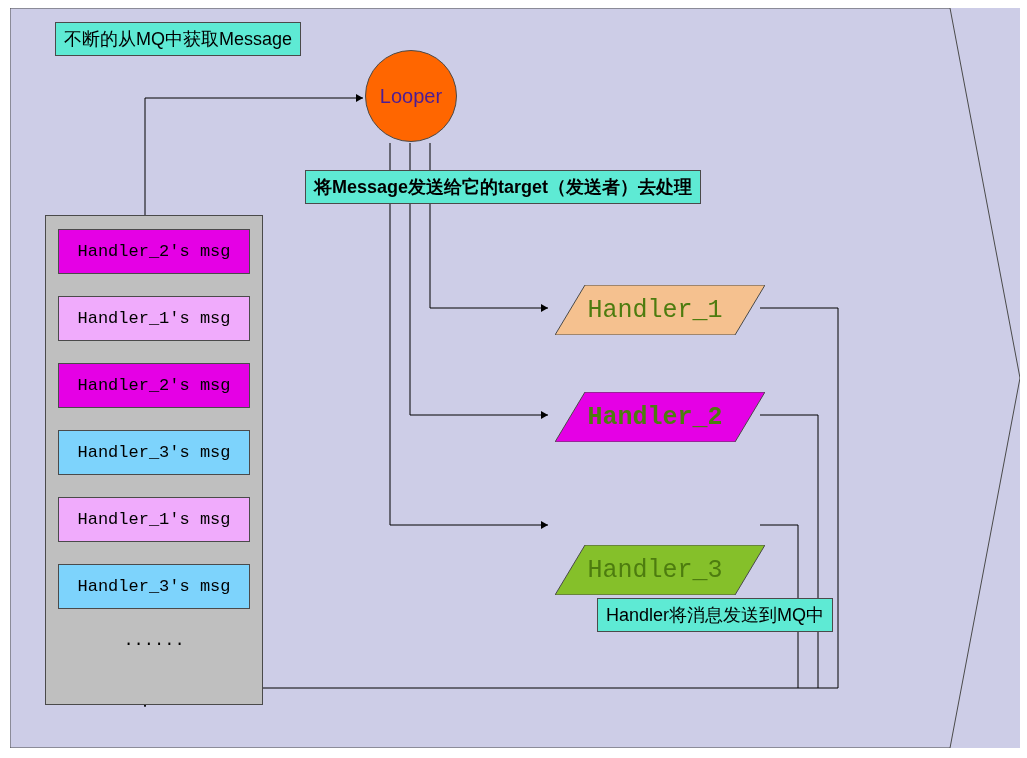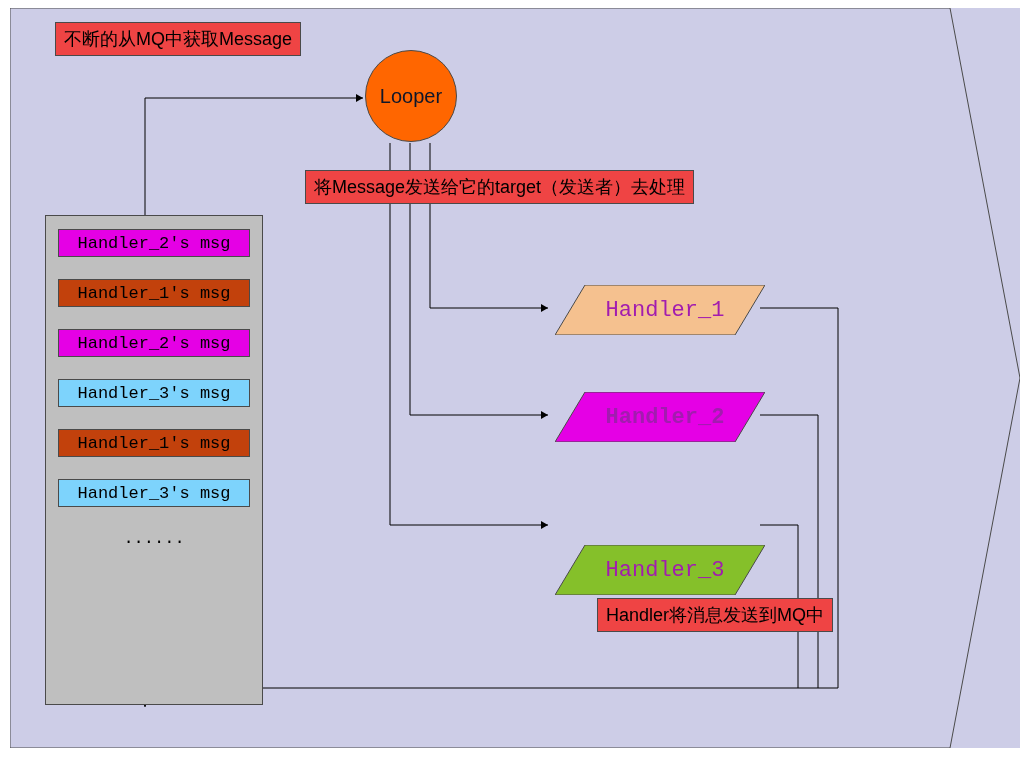--- a/index.html
+++ b/index.html
@@ -21,89 +21,89 @@
     .arrow-box {
       position: absolute;
       left: 10px;
       top: 8px;
       width: 1010px;
       height: 740px;
       pointer-events: none;
     }
     .label-box {
       position: absolute;
-      background: #ef4444;
+      background: #5eead4;
       border: 1px solid #4a4a4a;
       padding: 4px 8px;
       font-size: 18px;
       color: #000;
     }
     .looper {
       position: absolute;
       left: 365px;
       top: 50px;
       width: 92px;
       height: 92px;
       border-radius: 50%;
       background: #FF6600;
       border: 1px solid #4a4a4a;
       display: flex;
       align-items: center;
       justify-content: center;
       font-size: 20px;
-      color: #0f172a;
+      color: #4c1d95;
     }
     .queue-box {
       position: absolute;
       left: 45px;
       top: 215px;
       width: 218px;
       height: 490px;
       background: #BFBFBF;
       border: 1px solid #4a4a4a;
       padding: 13px 12px;
     }
     .msg-item {
       width: 192px;
-      height: 28px;
+      height: 45px;
       border: 1px solid #4a4a4a;
       display: flex;
       align-items: center;
       justify-content: center;
       font-family: "Courier New", monospace;
       font-size: 17px;
       color: #000;
       margin-bottom: 22px;
     }
     .msg-magenta { background: #E500E5; }
-    .msg-peach { background: #c2410c; }
+    .msg-peach { background: #f0abfc; }
     .msg-orange { background: #7dd3fc; }
     .ellipsis {
       width: 192px;
       text-align: center;
       font-family: "Courier New", monospace;
       font-size: 17px;
       color: #000;
       margin-top: 5px;
     }
     .handler {
       position: absolute;
       width: 200px;
       height: 50px;
     }
     .handler svg { position: absolute; left: 0; top: 0; }
     .handler-label {
       position: absolute;
-      left: 10px; top: 0; width: 200px; height: 50px;
+      left: 0; top: 0; width: 200px; height: 50px;
       display: flex;
       align-items: center;
       justify-content: center;
       font-family: "Courier New", monospace;
-      font-size: 22px;
-      color: #a21caf;
+      font-size: 25px;
+      color: #4d7c0f;
     }
     .connector-svg {
       position: absolute;
       left: 10px;
       top: 8px;
       width: 1010px;
       height: 740px;
       pointer-events: none;
     }
   </style>
@@ -136,21 +136,21 @@
 
   <path d="M 750 517 L 788 517 L 788 680" fill="none" stroke="#000" stroke-width="1"></path>
 </svg>
 
 <div class="label-box" style="left:55px; top:22px;">不断的从MQ中获取Message</div>
 
 <div class="looper">
   <span>Looper</span>
 </div>
 
-<div class="label-box" style="left:305px; top:170px;">将Message发送给它的target（发送者）去处理</div>
+<div class="label-box" style="left:305px; top:170px;font-weight:bold;">将Message发送给它的target（发送者）去处理</div>
 
 <div class="queue-box">
   <div class="msg-item msg-magenta">Handler_2's msg</div>
   <div class="msg-item msg-peach">Handler_1's msg</div>
   <div class="msg-item msg-magenta">Handler_2's msg</div>
   <div class="msg-item msg-orange">Handler_3's msg</div>
   <div class="msg-item msg-peach">Handler_1's msg</div>
   <div class="msg-item msg-orange">Handler_3's msg</div>
   <div class="ellipsis">......</div>
 </div>

